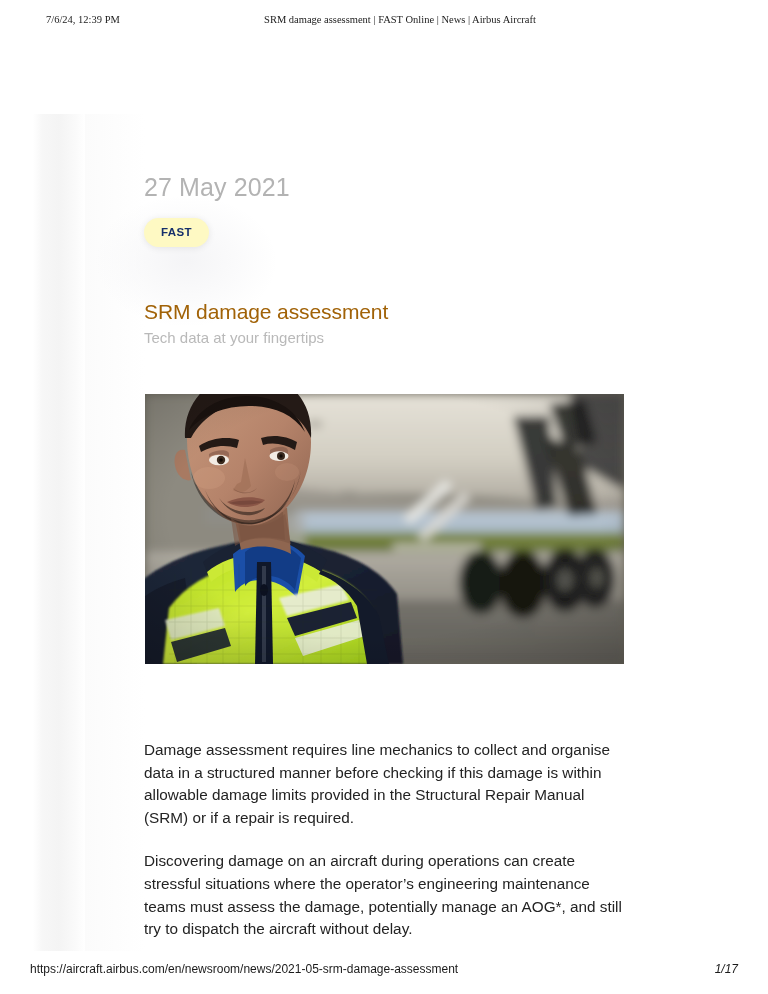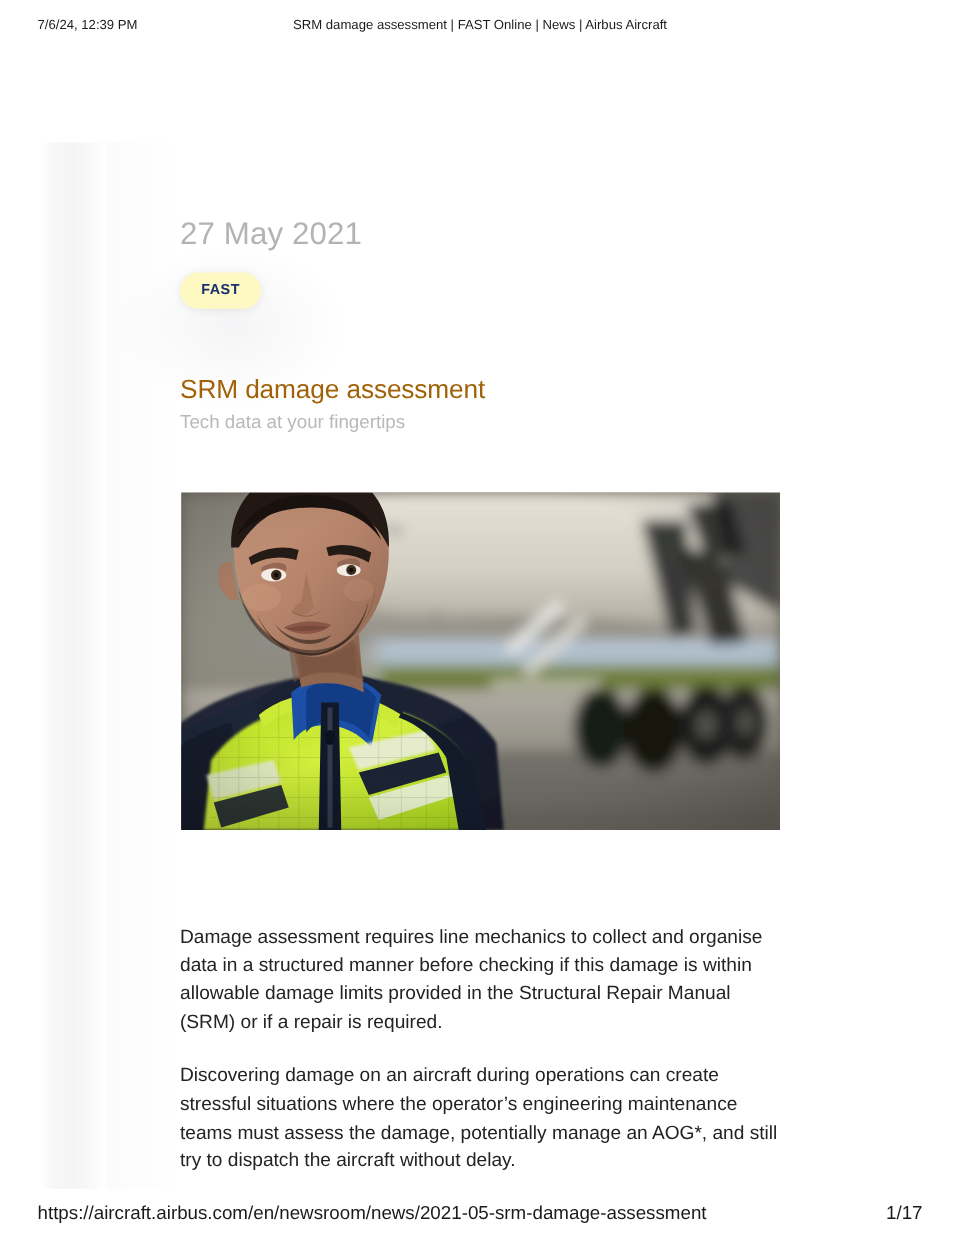--- a/index.html
+++ b/index.html
@@ -12,26 +12,26 @@
     height: 994px;
     position: relative;
     font-family: "Liberation Sans", sans-serif;
     overflow: hidden;
   }
 
   
   .print-header {
     position: absolute;
     top: 14px;
-    left: 0;
+    left: 16px;
     width: 614px;
     height: 16px;
     font-size: 10.5px;
     color: #1b1b1b;
-    font-family: Liberation Sans, sans-serif;
+    font-family: Liberation Serif, serif;
   }
   .print-header .ph-left {
     position: absolute;
     left: 30px;
     top: 0;
     white-space: nowrap;
   }
   .print-header .ph-center {
     position: absolute;
     left: 0;
@@ -40,34 +40,35 @@
     text-align: center;
     white-space: nowrap;
   }
 
   .print-footer {
     position: absolute;
     top: 962px;
     left: 0;
     width: 768px;
     height: 16px;
-    font-size: 15px;
+    font-size: 12px;
     color: #1b1b1b;
   }
   .print-footer .pf-left {
     position: absolute;
     left: 30px;
     top: 0;
     white-space: nowrap;
   }
   .print-footer .pf-right {
     position: absolute;
     right: 30px;
     top: 0;
     white-space: nowrap;
+    font-style: italic;
   }
 
   
   .page-canvas {
     position: absolute;
     top: 38px;
     left: 0;
     width: 768px;
     height: 920px;
     background: #ffffff;

